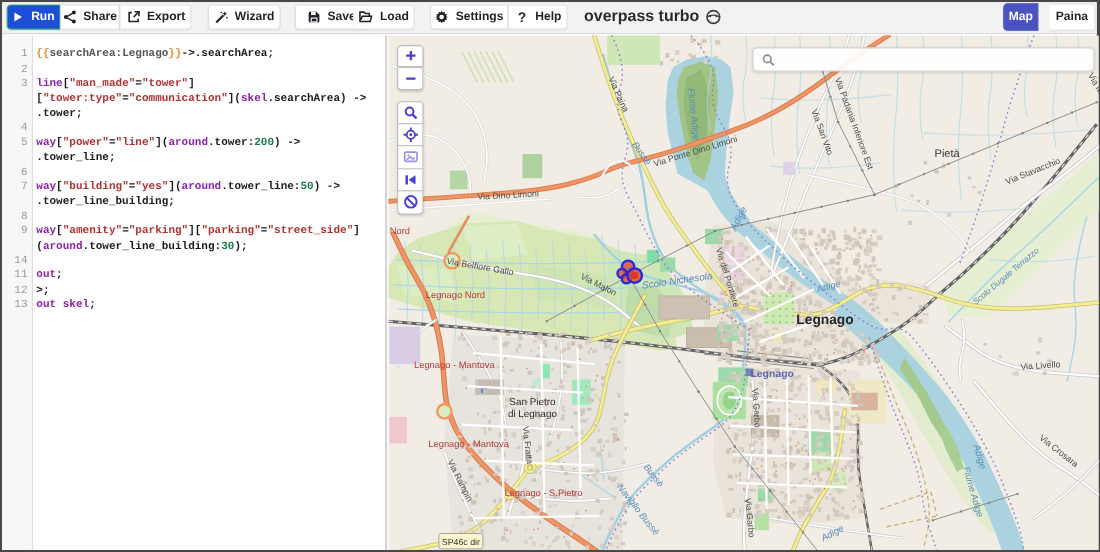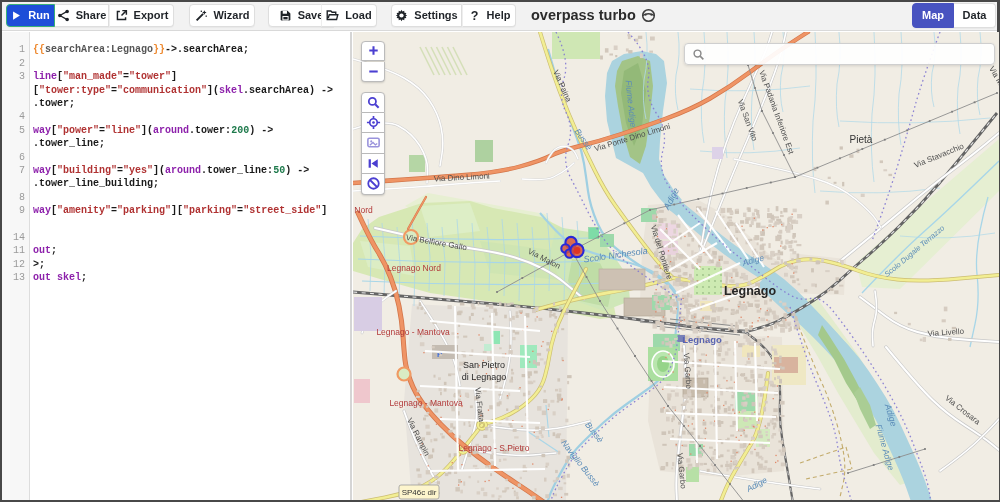--- a/index.html
+++ b/index.html
@@ -64,22 +64,22 @@
         </svg>Settings</div>
   <div class="tbtn" style="left:460px;width:54px;border-radius:0 4px 4px 0;border-left:1px solid #eee"><svg width="13" height="13" viewBox="0 0 16 16">
           <text x="8" y="13.5" font-size="15.5" font-weight="bold" fill="#1f2328" text-anchor="middle" font-family="Liberation Sans">?</text>
         </svg>Help</div>
   <div style="position:absolute;left:529px;top:5px;font-size:14.5px;font-weight:bold;color:#2b2b2b;display:flex;align-items:center;gap:5px">overpass turbo <svg width="15" height="15" viewBox="0 0 16 16">
           <circle cx="8" cy="8" r="6.2" fill="none" stroke="#3c3c3c" stroke-width="1.6"></circle>
           <path d="M2,8 C5,5.5 11,5.5 14,8" fill="none" stroke="#3c3c3c" stroke-width="1.4"></path>
           <circle cx="5" cy="7.2" r="1" fill="#3c3c3c"></circle>
           <circle cx="11" cy="7.2" r="1" fill="#3c3c3c"></circle>
         </svg></div>
-  <div class="tbtn" style="left:910px;top:0.5px;height:25px;width:42px;background:#4853c0;border-color:#4853c0;color:#fff;border-radius:4px 0 0 4px">Map</div>
-  <div class="tbtn" style="left:952px;top:0.5px;height:25px;width:42px;border-radius:0 4px 4px 0;border-left:none">Data</div>
+  <div class="tbtn" style="left:910px;top:0.5px;height:25px;width:32px;background:#4853c0;border-color:#4853c0;color:#fff;border-radius:4px 0 0 4px">Map</div>
+  <div class="tbtn" style="left:952px;top:0.5px;height:25px;width:42px;border-radius:0 4px 4px 0;border-left:none">Paina</div>
 </div>
 <div id="ed">
   <div id="gutter">
         <div class="grow" style="top:11.4px">1</div>
         <div class="grow" style="top:24.8px">2</div>
         <div class="grow" style="top:38.2px">3</div>
         <div class="grow" style="top:78.4px">4</div>
         <div class="grow" style="top:91.8px">5</div>
         <div class="grow" style="top:118.6px">6</div>
         <div class="grow" style="top:132.0px">7</div>
@@ -96,20 +96,21 @@
       <div class="crow" style="top:51.6px"><span style="color:#1a1a1a">[</span><span style="color:#b03232">"tower:type"</span><span style="color:#1a1a1a">=</span><span style="color:#b03232">"communication"</span><span style="color:#1a1a1a">](</span><span style="color:#8d21ab">skel</span><span style="color:#1a1a1a">.searchArea) -&gt;</span></div>
       <div class="crow" style="top:65.0px"><span style="color:#1a1a1a">.tower;</span></div>
       <div class="crow" style="top:78.4px"></div>
       <div class="crow" style="top:91.8px"><span style="color:#8d21ab">way</span><span style="color:#1a1a1a">[</span><span style="color:#b03232">"power"</span><span style="color:#1a1a1a">=</span><span style="color:#b03232">"line"</span><span style="color:#1a1a1a">](</span><span style="color:#8d21ab">around</span><span style="color:#1a1a1a">.tower:</span><span style="color:#1e7a4c">200</span><span style="color:#1a1a1a">) -&gt;</span></div>
       <div class="crow" style="top:105.2px"><span style="color:#1a1a1a">.tower_line;</span></div>
       <div class="crow" style="top:118.6px"></div>
       <div class="crow" style="top:132.0px"><span style="color:#8d21ab">way</span><span style="color:#1a1a1a">[</span><span style="color:#b03232">"building"</span><span style="color:#1a1a1a">=</span><span style="color:#b03232">"yes"</span><span style="color:#1a1a1a">](</span><span style="color:#8d21ab">around</span><span style="color:#1a1a1a">.tower_line:</span><span style="color:#1e7a4c">50</span><span style="color:#1a1a1a">) -&gt;</span></div>
       <div class="crow" style="top:145.4px"><span style="color:#1a1a1a">.tower_line_building;</span></div>
       <div class="crow" style="top:158.8px"></div>
       <div class="crow" style="top:172.2px"><span style="color:#8d21ab">way</span><span style="color:#1a1a1a">[</span><span style="color:#b03232">"amenity"</span><span style="color:#1a1a1a">=</span><span style="color:#b03232">"parking"</span><span style="color:#1a1a1a">][</span><span style="color:#b03232">"parking"</span><span style="color:#1a1a1a">=</span><span style="color:#b03232">"street_side"</span><span style="color:#1a1a1a">]</span></div>
+      <div class="crow" style="top:185.6px"><span style="color:#1a1a1a">(</span><span style="color:#8d21ab">around</span><span style="color:#1a1a1a">.tower_line_building:</span><span style="color:#1e7a4c">30</span><span style="color:#1a1a1a">);</span></div>
       <div class="crow" style="top:199.0px"></div>
       <div class="crow" style="top:212.4px"><span style="color:#8d21ab">out</span><span style="color:#1a1a1a">;</span></div>
       <div class="crow" style="top:225.8px"><span style="color:#1a1a1a">&gt;;</span></div>
       <div class="crow" style="top:239.2px"><span style="color:#8d21ab">out</span> <span style="color:#8d21ab">skel</span><span style="color:#1a1a1a">;</span></div>
 </div>
 <div id="map">
 <svg width="646" height="471" viewBox="353 31 646 471">
         <rect x="353" y="31" width="646" height="470" fill="#f1ede4"></rect>
         <path d="M648.0,204.0 L700.0,200.0 L726.0,214.0 L748.0,234.0 L768.0,252.0 L790.0,270.0 L800.0,290.0 L800.0,326.0 L760.0,322.0 L700.0,328.0 L652.0,322.0 L640.0,300.0 L642.0,250.0 Z" fill="#e9e3d9"></path>
         <path d="M655.0,332.0 L782.0,336.0 L784.0,470.0 L722.0,476.0 L660.0,470.0 L648.0,420.0 L650.0,370.0 Z" fill="#e9e3d9"></path>

